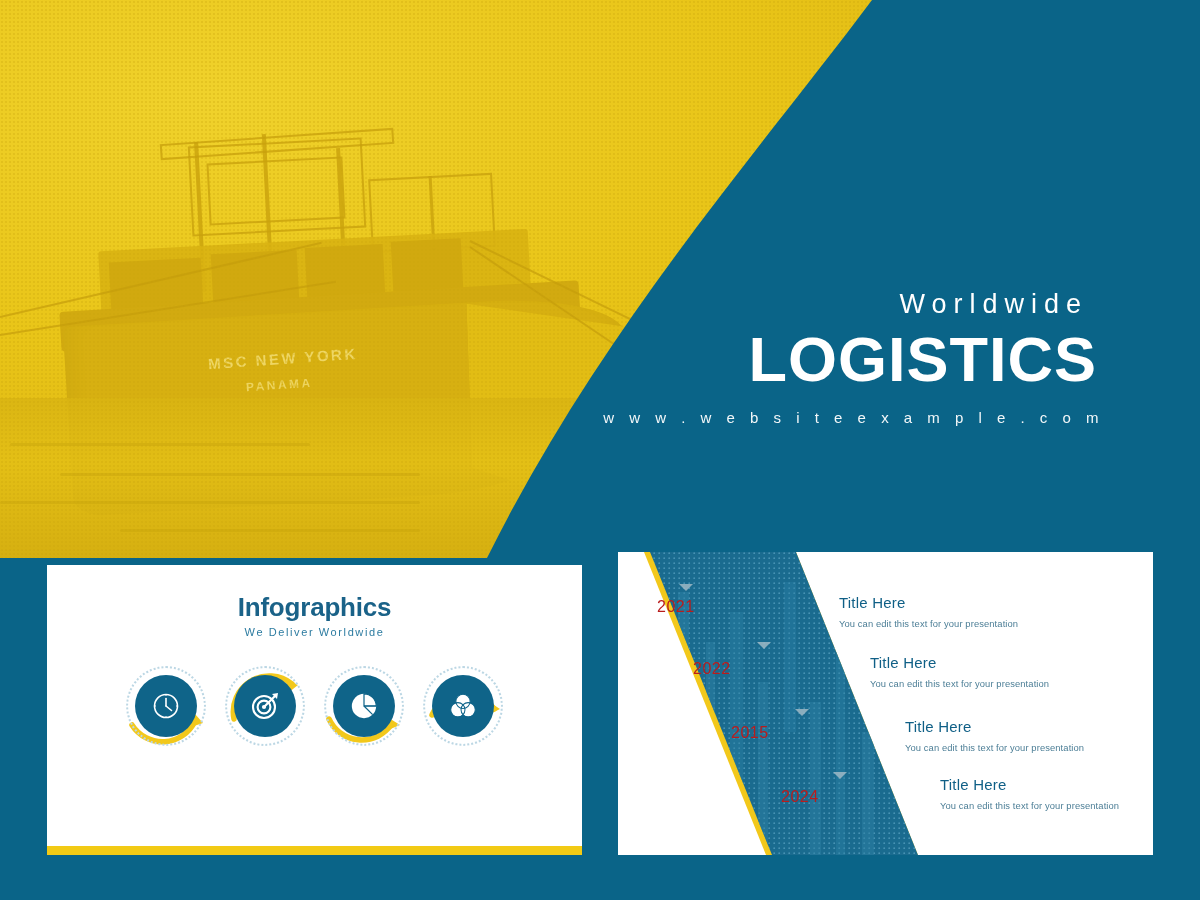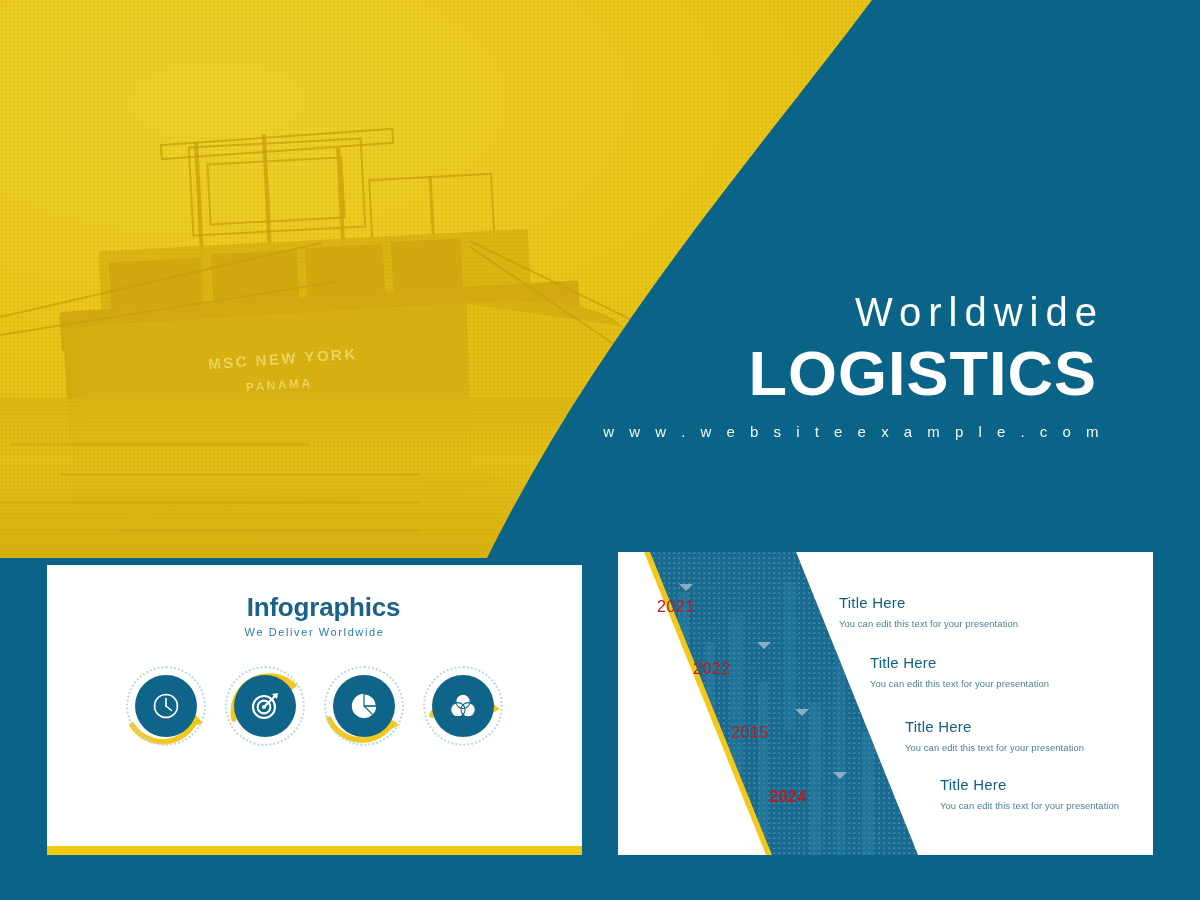--- a/index.html
+++ b/index.html
@@ -43,32 +43,32 @@
   .shipname{position:absolute;left:168px;top:230px;transform:rotate(-4deg);
     color:#f3dd72;font-size:15px;letter-spacing:2.5px;font-weight:700;opacity:.85;
     font-family:"Liberation Sans",sans-serif;}
   .shipport{position:absolute;left:206px;top:258px;transform:rotate(-4deg);
     color:#f3dd72;font-size:12px;letter-spacing:2.5px;font-weight:700;opacity:.8;}
 
   
   .curve{position:absolute;right:0;top:0;width:1200px;height:558px;}
 
   .hero-text{position:absolute;right:96px;top:290px;text-align:right;z-index:6;color:#ffffff;}
-  .kicker{font-size:40px;letter-spacing:7px;font-weight:400;line-height:1.1;margin:0 0 4px 0;}
+  .kicker{font-size:27px;letter-spacing:7px;font-weight:400;line-height:1.1;margin:0 16px 4px 0;}
   .title-1{font-size:63px;font-weight:700;letter-spacing:1px;line-height:1.02;margin:7px;}
   .title-2{font-size:63px;font-weight:700;letter-spacing:1px;line-height:1.02;margin:0;}
   .weburl{font-size:15px;letter-spacing:5.5px;margin-top:18px;opacity:.95;}
 
   
   .slide1{position:absolute;left:47px;top:558px;width:535px;height:297px;background:#ffffff;
      box-shadow:0 0 0 0 rgba(0,0,0,0);}
   .slide1 .topbar{position:absolute;left:0;top:0;width:100%;height:7px;background:#0a6488;}
   .slide1 .botbar{position:absolute;left:0;bottom:0;width:100%;height:9px;background:#f2ca15;}
   .s1-title{position:absolute;left:0;top:34px;width:100%;text-align:center;
-     color:#1a6288;font-size:26px;font-weight:700;letter-spacing:-.2px;padding-left:9px;}
+     color:#1a6288;font-size:26px;font-weight:700;letter-spacing:-.2px;}
   .s1-sub{position:absolute;left:0;top:68px;width:100%;text-align:center;
      color:#2c7ba0;font-size:11px;letter-spacing:1.6px;}
   .icons{position:absolute;left:0;top:108px;width:100%;display:flex;justify-content:center;gap:19px;}
   .icon-wrap{position:relative;width:80px;height:80px;}
   .dots-ring{position:absolute;inset:0;border-radius:50%;
      border:2px dotted #bcd7e4;box-sizing:border-box;}
   .disc{position:absolute;left:9px;top:9px;width:62px;height:62px;border-radius:50%;
      background:#0f6489;display:flex;align-items:center;justify-content:center;}
   .arcsvg{position:absolute;left:-3px;top:-3px;width:86px;height:86px;}
   .s1-body{position:absolute;left:58px;right:58px;top:219px;text-align:center;
@@ -260,21 +260,21 @@
       <div class="tl-tri" style="left:61px;top:32px;"></div>
       <div class="tl-year" style="left:39px;top:46px;">2021</div>
 
       <div class="tl-tri" style="left:139px;top:90px;"></div>
       <div class="tl-year" style="left:75px;top:108px;">2022</div>
 
       <div class="tl-tri" style="left:177px;top:157px;"></div>
       <div class="tl-year" style="left:113px;top:172px;">2015</div>
 
       <div class="tl-tri" style="left:215px;top:220px;"></div>
-      <div class="tl-year" style="left:151px;top:236px;font-weight:bold;">2024</div>
+      <div class="tl-year" style="left:163px;top:236px;">2024</div>
     </div>
 
     <div class="tl-item" style="left:221px;top:42px;">
       <p class="tl-t">Title Here</p>
       <p class="tl-d">You can edit this text for your presentation</p>
     </div>
     <div class="tl-item" style="left:252px;top:102px;">
       <p class="tl-t">Title Here</p>
       <p class="tl-d">You can edit this text for your presentation</p>
     </div>

